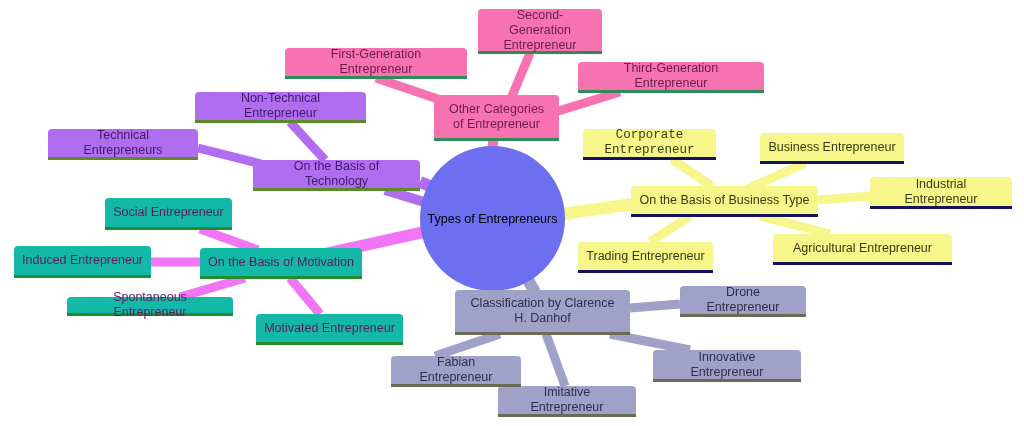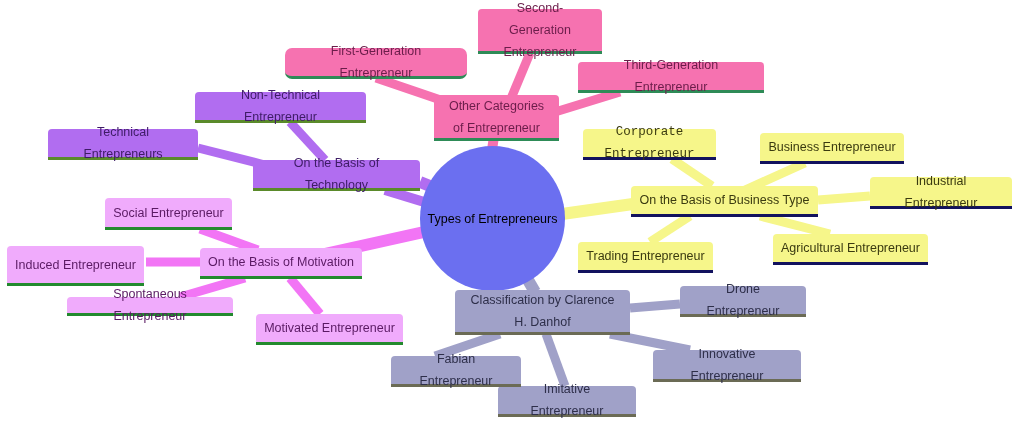--- a/index.html
+++ b/index.html
@@ -1,26 +1,26 @@
 <!DOCTYPE html>
 <html><head>
 <meta charset="utf-8">
 <style>
   html, body { margin:0; padding:0; background:#ffffff; }
   body { width:1024px; height:426px; position:relative; overflow:hidden;
          font-family:"Liberation Sans", "DejaVu Sans", sans-serif; }
   #edges { position:absolute; left:0; top:0; width:1024px; height:426px; }
   .node { position:absolute; box-sizing:border-box; border-radius:4px 4px 0 0;
           display:flex; align-items:center; justify-content:center; text-align:center;
-          font-size:12.5px; line-height:22px; padding:0 8px; }
+          font-size:12.5px; line-height:15px; padding:0 8px; }
   .root { position:absolute; border-radius:50%; display:flex; align-items:center;
           justify-content:center; font-size:12.5px; color:#000000; }
   .c-pink   { background:#f672b0; color:#6b1d4a; border-bottom:3px solid #2e8b57; }
   .c-purple { background:#b16df0; color:#3e1c66; border-bottom:3px solid #5a8a2a; }
-  .c-magenta{ background:#f0abfc; color:#5a1a63; border-bottom:3px solid #238a2e; }
+  .c-magenta{ background:#14b8a6; color:#5a1a63; border-bottom:3px solid #238a2e; }
   .c-yellow { background:#f6f68a; color:#3a3a10; border-bottom:3px solid #12125e; }
   .c-gray   { background:#a0a1c8; color:#2e2f4a; border-bottom:3px solid #6b6b55; }
 </style>
 </head>
 <body>
 
 <svg id="edges" viewBox="0 0 1024 426">
   <g stroke-linecap="butt" fill="none">
 
     <path d="M492 150 L496 123" stroke="#f672b0" stroke-width="10"></path>
@@ -54,21 +54,21 @@
   </g>
 </svg>
 
 <div class="root" style="left:420px;top:146px;width:145px;height:145px;background:#6b6ff0;">
   <span>Types of Entrepreneurs</span>
 </div>
 
 <div class="node c-pink" style="left:434px;top:95px;width:125px;height:46px;">
   <span>Other Categories of Entrepreneur</span>
 </div>
-<div class="node c-pink" style="left:285px;top:48px;width:182px;height:31px;border-radius:7px;">
+<div class="node c-pink" style="left:285px;top:48px;width:182px;height:31px;">
   <span>First-Generation Entrepreneur</span>
 </div>
 <div class="node c-pink" style="left:478px;top:9px;width:124px;height:45px;">
   <span>Second-Generation Entrepreneur</span>
 </div>
 <div class="node c-pink" style="left:578px;top:62px;width:186px;height:31px;">
   <span>Third-Generation Entrepreneur</span>
 </div>
 
 <div class="node c-purple" style="left:253px;top:160px;width:167px;height:31px;">
@@ -80,21 +80,21 @@
 <div class="node c-purple" style="left:48px;top:129px;width:150px;height:31px;">
   <span>Technical Entrepreneurs</span>
 </div>
 
 <div class="node c-magenta" style="left:200px;top:248px;width:162px;height:31px;">
   <span>On the Basis of Motivation</span>
 </div>
 <div class="node c-magenta" style="left:105px;top:198px;width:127px;height:32px;">
   <span>Social Entrepreneur</span>
 </div>
-<div class="node c-magenta" style="left:7px;top:246px;width:137px;height:40px;">
+<div class="node c-magenta" style="left:14px;top:246px;width:137px;height:32px;justify-content:flex-end;">
   <span>Induced Entrepreneur</span>
 </div>
 <div class="node c-magenta" style="left:67px;top:297px;width:166px;height:19px;">
   <span>Spontaneous Entrepreneur</span>
 </div>
 <div class="node c-magenta" style="left:256px;top:314px;width:147px;height:31px;">
   <span>Motivated Entrepreneur</span>
 </div>
 
 <div class="node c-yellow" style="left:631px;top:186px;width:187px;height:31px;">
@@ -102,21 +102,21 @@
 </div>
 <div class="node c-yellow" style="left:583px;top:129px;width:133px;height:31px;font-family:Liberation Mono, monospace;">
   <span>Corporate Entrepreneur</span>
 </div>
 <div class="node c-yellow" style="left:760px;top:133px;width:144px;height:31px;padding-left:8px;">
   <span>Business Entrepreneur</span>
 </div>
 <div class="node c-yellow" style="left:870px;top:177px;width:142px;height:32px;">
   <span>Industrial Entrepreneur</span>
 </div>
-<div class="node c-yellow" style="left:773px;top:234px;width:155px;height:31px;">
+<div class="node c-yellow" style="left:773px;top:234px;width:179px;height:31px;">
   <span>Agricultural Entrepreneur</span>
 </div>
 <div class="node c-yellow" style="left:578px;top:242px;width:135px;height:31px;">
   <span>Trading Entrepreneur</span>
 </div>
 
 <div class="node c-gray" style="left:455px;top:290px;width:175px;height:45px;">
   <span>Classification by Clarence H. Danhof</span>
 </div>
 <div class="node c-gray" style="left:680px;top:286px;width:126px;height:31px;">

